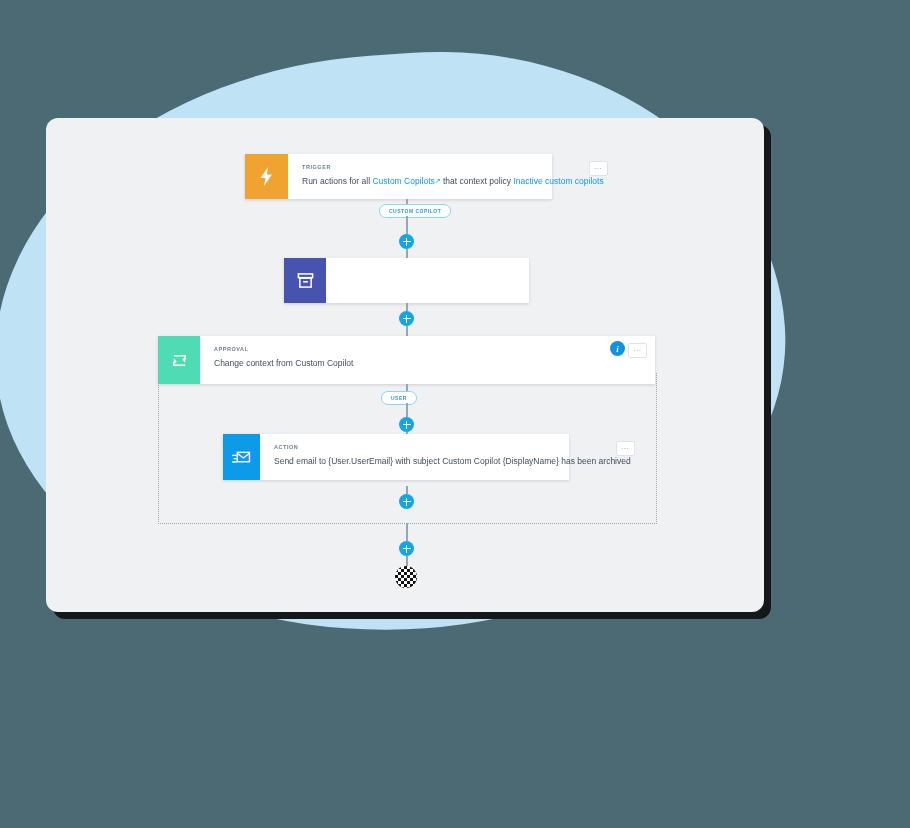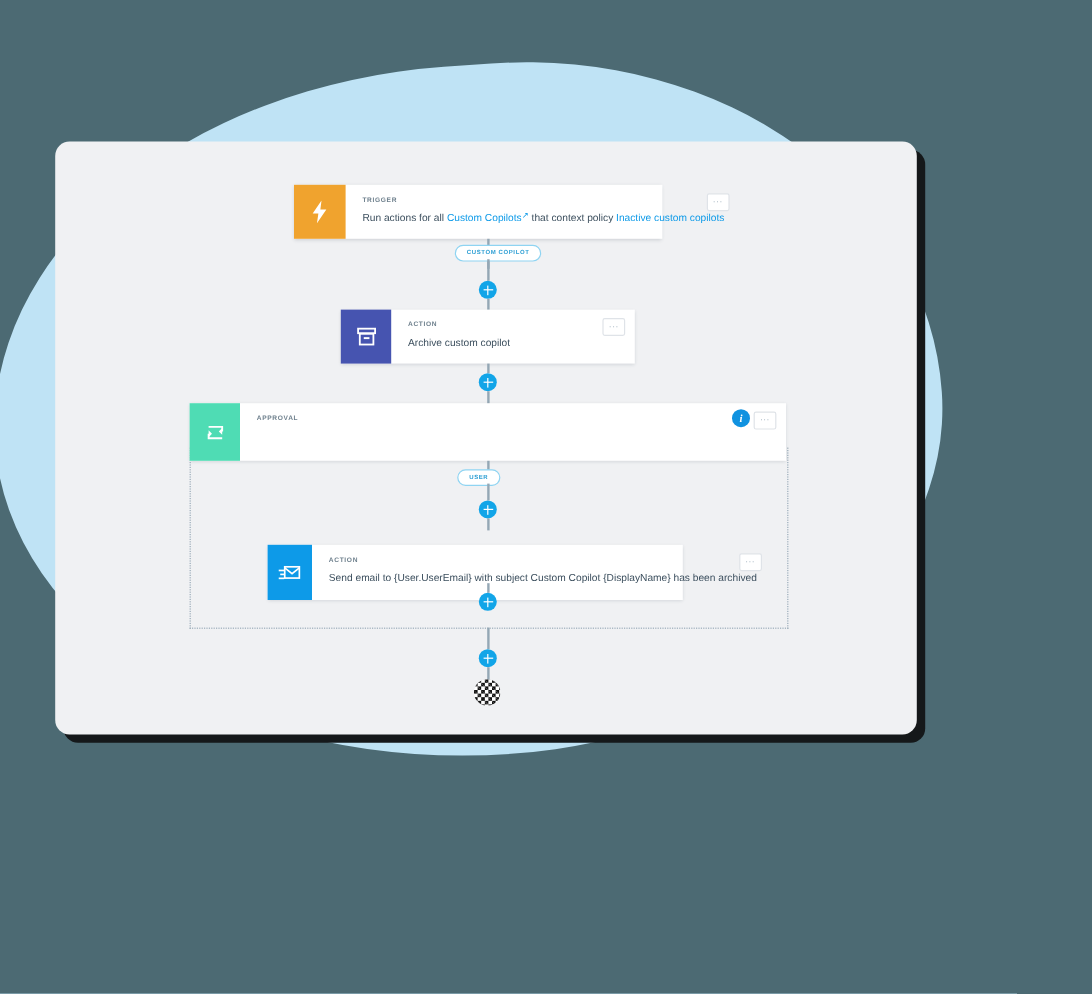--- a/index.html
+++ b/index.html
@@ -97,54 +97,50 @@
     <div class="line" style="left:360px;top:131px;height:13px;"></div>
 
     <div class="node" style="left:238px;top:140px;width:245px;height:45px;">
       <div class="tile" style="width:42px;background:#4654b0;">
         <svg width="17" height="17" viewBox="0 0 18 18" aria-hidden="true">
           <rect x="1.5" y="2" width="15" height="4" fill="none" stroke="#fff" stroke-width="1.6"></rect>
           <rect x="3" y="6.5" width="12" height="9.5" fill="none" stroke="#fff" stroke-width="1.6"></rect>
           <rect x="6.5" y="9.5" width="5" height="1.7" fill="#fff"></rect>
         </svg>
       </div>
-      <div class="body">
-        <div class="cat">ACTION</div>
-        <div class="desc">Archive custom copilot</div>
-        <div class="dots">···</div>
-      </div>
     </div>
 
     <div class="line" style="left:360px;top:185px;height:8px;"></div>
     <div class="plus" style="left:353px;top:193px;"></div>
     <div class="line" style="left:360px;top:208px;height:17px;"></div>
 
     <div class="node" style="left:112px;top:218px;width:497px;height:48px;">
       <div class="tile" style="width:42px;background:#4fdcb4;">
         <svg width="19" height="17" viewBox="0 0 20 18" aria-hidden="true">
           <path d="M4 4 H16 V8" fill="none" stroke="#fff" stroke-width="1.6"></path>
           <polygon points="16,11 13,8 16,5" fill="#fff"></polygon>
           <path d="M16 14 H4 V10" fill="none" stroke="#fff" stroke-width="1.6"></path>
           <polygon points="4,7 7,10 4,13" fill="#fff"></polygon>
         </svg>
       </div>
       <div class="body">
         <div class="cat">APPROVAL</div>
+        <div class="desc">Change context from Custom Copilot</div>
         <div class="info">i</div>
         <div class="dots">···</div>
       </div>
     </div>
 
     <div class="line" style="left:360px;top:266px;height:20px;"></div>
     <div class="pill" style="left:335px;top:273px;">USER</div>
     <div class="line" style="left:360px;top:285px;height:14px;"></div>
     <div class="plus" style="left:353px;top:299px;"></div>
     <div class="line" style="left:360px;top:314px;height:10px;"></div>
 
-    <div class="node" style="left:177px;top:316px;width:346px;height:46px;margin-top:20px;">
+    <div class="node" style="left:177px;top:316px;width:346px;height:46px;">
       <div class="tile" style="width:37px;background:#0d9ae8;">
         <svg width="19" height="15" viewBox="0 0 20 16" aria-hidden="true">
           <rect x="5.5" y="2.5" width="13" height="10" fill="none" stroke="#fff" stroke-width="1.5"></rect>
           <polyline points="5.5,3.5 12,8.5 18.5,3.5" fill="none" stroke="#fff" stroke-width="1.5"></polyline>
           <rect x="0" y="5" width="5" height="1.5" fill="#fff"></rect>
           <rect x="1.5" y="8.5" width="3.5" height="1.5" fill="#fff"></rect>
           <rect x="0" y="12" width="5" height="1.5" fill="#fff"></rect>
         </svg>
       </div>
       <div class="body">

